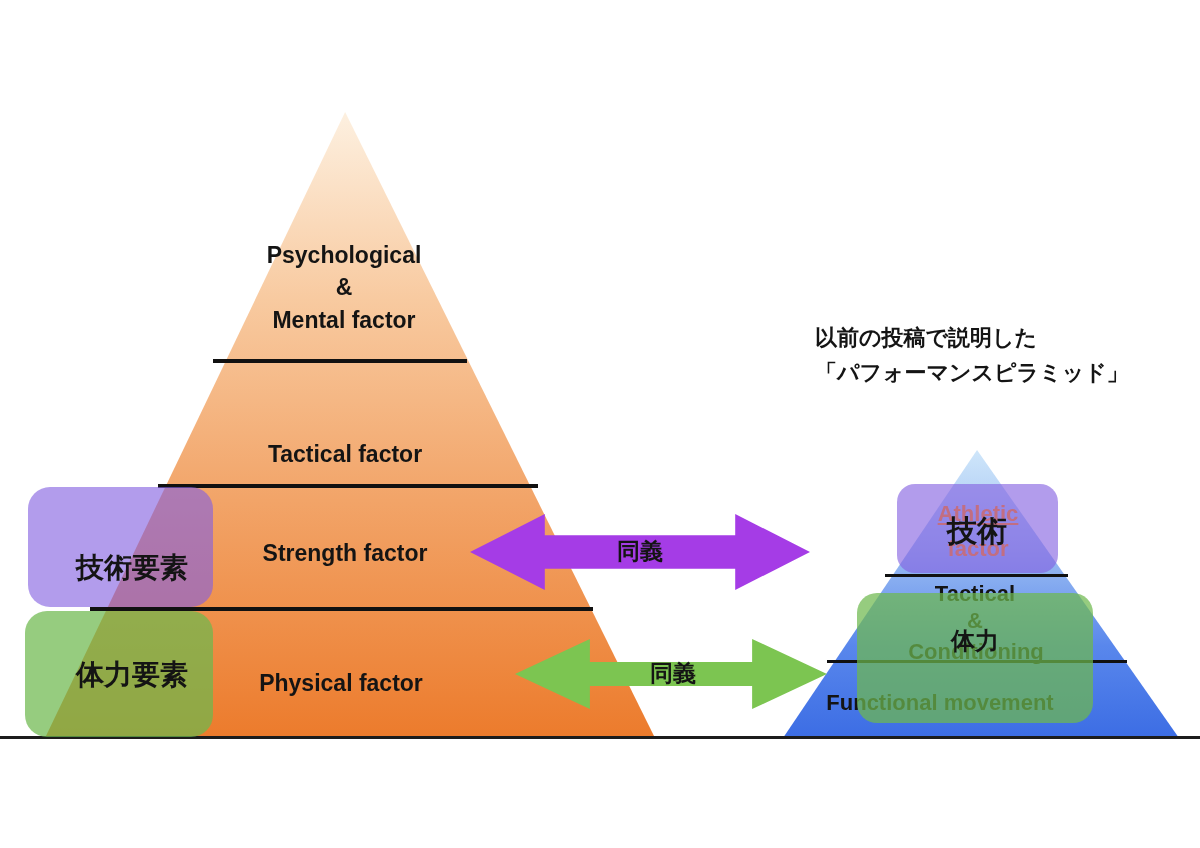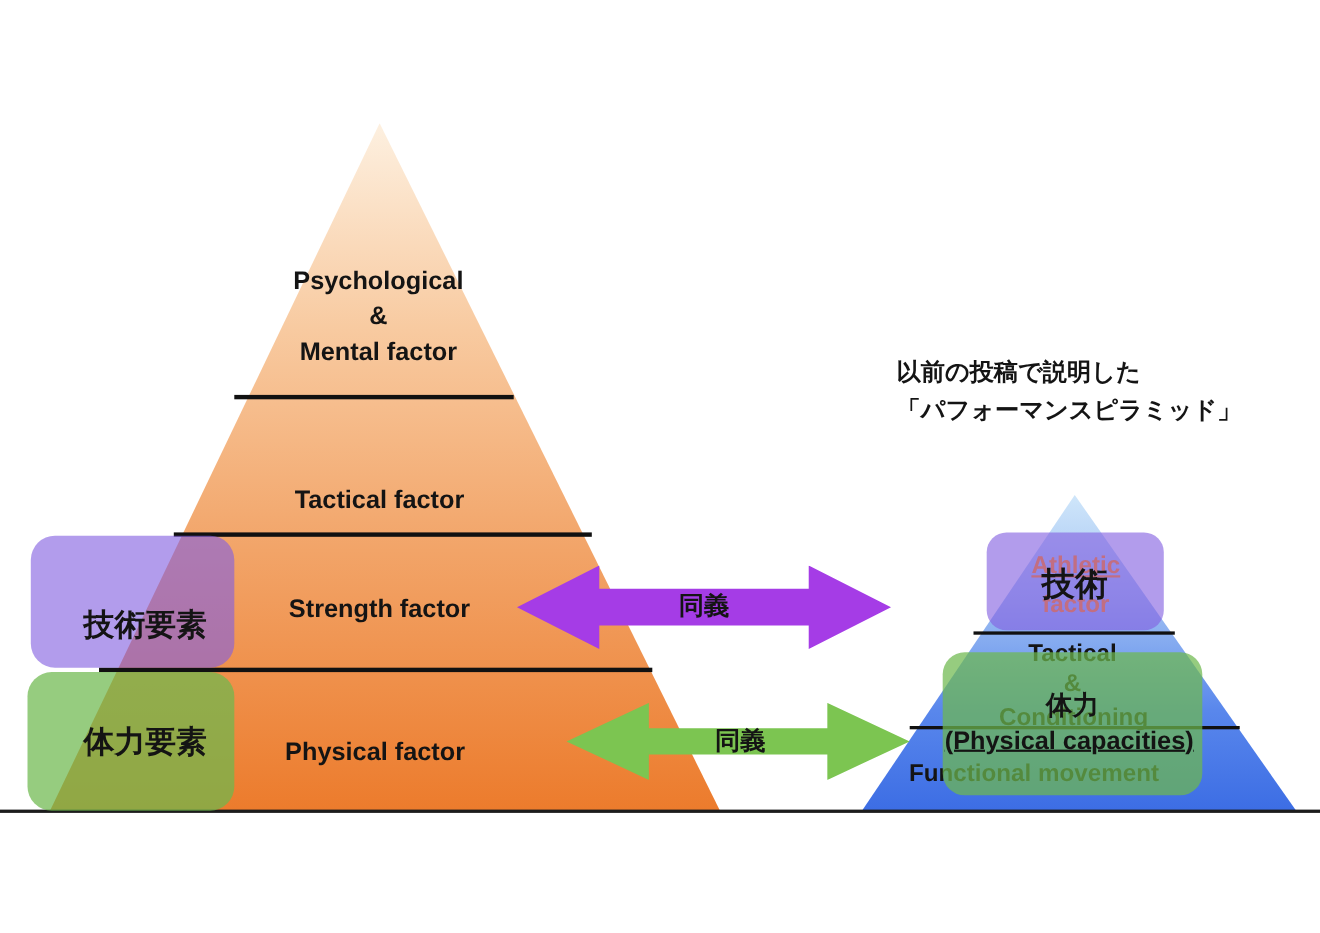--- a/index.html
+++ b/index.html
@@ -115,20 +115,19 @@
   <div class="obox box-green bx-lphy"></div>
   <div class="obox box-purple bx-rtec"></div>
   <div class="obox box-green bx-rphy"></div>
 
   <span class="txt rv t-ath1">Athletic</span>
   <span class="txt rv t-ath2">factor</span>
   <span class="txt tag t-tag-ltec">技術要素</span>
   <span class="txt tag t-tag-lphy">体力要素</span>
   <span class="txt tag t-tag-rtec">技術</span>
   <span class="txt tag t-tag-rphy">体力</span>
-  <span class="txt t-cap">(Physical capacities)</span>
 
   <div class="note">
     <div>以前の投稿で説明した</div>
     <div>「パフォーマンスピラミッド」</div>
   </div>
 
 </div>
 
 </body></html>

